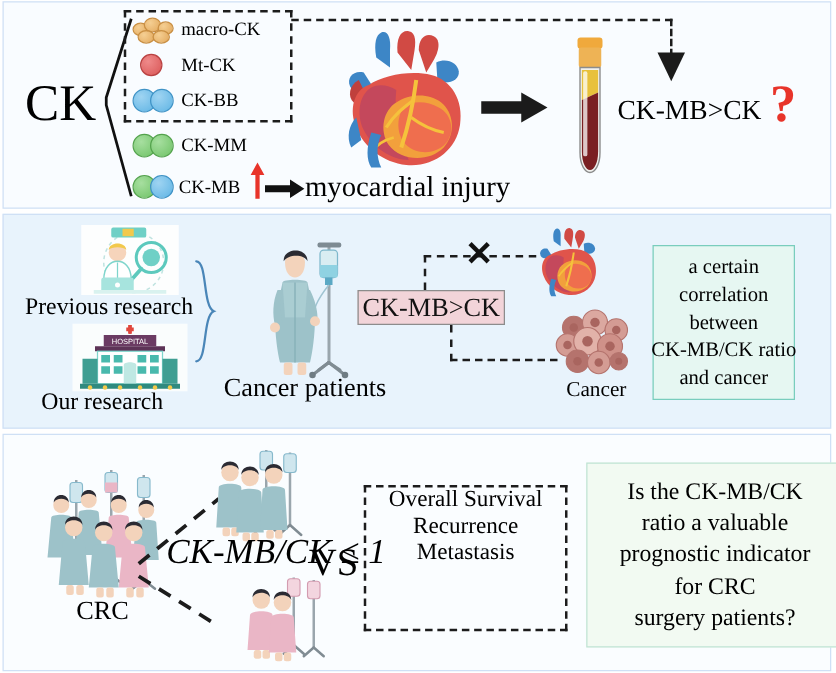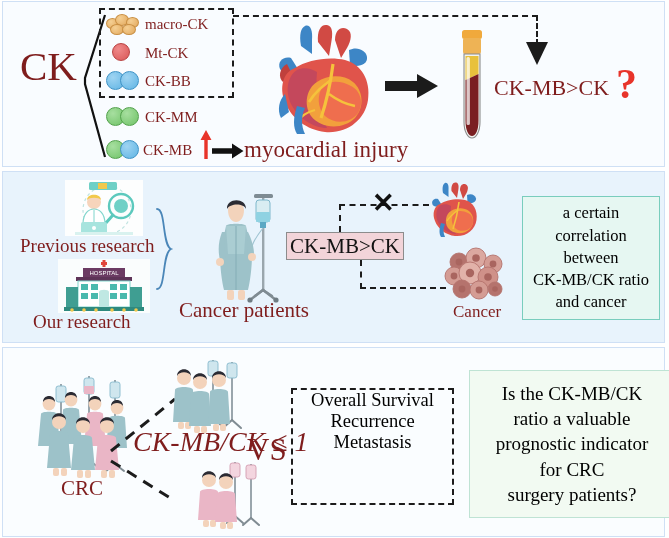--- a/index.html
+++ b/index.html
@@ -9,21 +9,21 @@
   }
   .stage{position:relative;width:669px;height:538px;background:#ffffff;}
 
   
   .panel{position:absolute;left:2px;width:663px;border:1px solid #cfe0f5;box-sizing:border-box;}
   #panel-top{top:1px;height:166px;background:#f9fcff;}
   #panel-mid{top:171px;height:172px;background:#e8f3fc;}
   #panel-bot{top:347px;height:190px;background:#fafdff;}
 
   .abs{position:absolute;}
-  .txt{position:absolute;color:#7f1d1d;white-space:nowrap;line-height:1;}
+  .txt{position:absolute;color:#000000;white-space:nowrap;line-height:1;}
 
   
   .dashbox{position:absolute;border:2px dashed #1c1c1c;box-sizing:border-box;background:transparent;}
 
   
   .ball{position:absolute;border-radius:50%;box-sizing:border-box;}
   .ball.orange{background:radial-gradient(circle at 35% 32%,#f5cf93,#e2a85c);border:1px solid #c98f43;}
   .ball.red{background:radial-gradient(circle at 35% 32%,#ef8a8a,#d95656);border:1px solid #b94242;}
   .ball.blue{background:radial-gradient(circle at 35% 32%,#9fd4f2,#5fb4e4);border:1px solid #3f93c6;}
   .ball.green{background:radial-gradient(circle at 35% 32%,#a7dfa0,#6fc266);border:1px solid #53a24c;}
@@ -56,21 +56,21 @@
 
   svg{display:block;overflow:visible;}
 </style>
 </head>
 <body>
 
 <div class="stage">
 
   <div class="panel" id="panel-top">
 
-    <div class="txt" style="left:17px;top:44px;font-size:41px;">CK</div>
+    <div class="txt" style="left:17px;top:60px;font-size:41px;">CK</div>
 
     <svg class="abs" style="left:72px;top:10px;" width="34" height="148" viewBox="0 0 34 148">
       <path d="M30 3 L10 66 L10 72 L30 145" fill="none" stroke="#111" stroke-width="2.2"></path>
     </svg>
 
     <div class="dashbox" style="left:96px;top:6px;width:135px;height:90px;"></div>
 
     <div class="abs" style="left:103px;top:12px;width:34px;height:22px;">
       <div class="ball orange" style="left:0px;top:4px;width:13px;height:11px;"></div>
       <div class="ball orange" style="left:9px;top:0px;width:14px;height:12px;"></div>
@@ -307,21 +307,21 @@
           <circle cx="11" cy="28" r="3.4"></circle>
         <circle cx="27" cy="25" r="4.2"></circle>
           <circle cx="45" cy="29" r="3.8"></circle>
         <circle cx="19" cy="41" r="3.4"></circle>
           <circle cx="36" cy="42" r="3.4"></circle>
         <circle cx="52" cy="41" r="2.8"></circle>
       </g>
     </svg>
     <div class="txt" style="left:450px;top:131px;font-size:17px;">Cancer</div>
 
-    <div class="infobox" id="corr-box" style="left:519px;top:24px;width:138px;height:124px;font-size:16.5px;line-height:1.35;">
+    <div class="infobox" id="corr-box" style="left:519px;top:24px;width:114px;height:124px;font-size:16.5px;line-height:1.35;">
       <span class="line">a certain</span>
       <span class="line">correlation</span>
       <span class="line">between</span>
       <span class="line">CK-MB/CK ratio</span>
       <span class="line">and cancer</span>
     </div>
   </div>
 
   <div class="panel" id="panel-bot">
 

